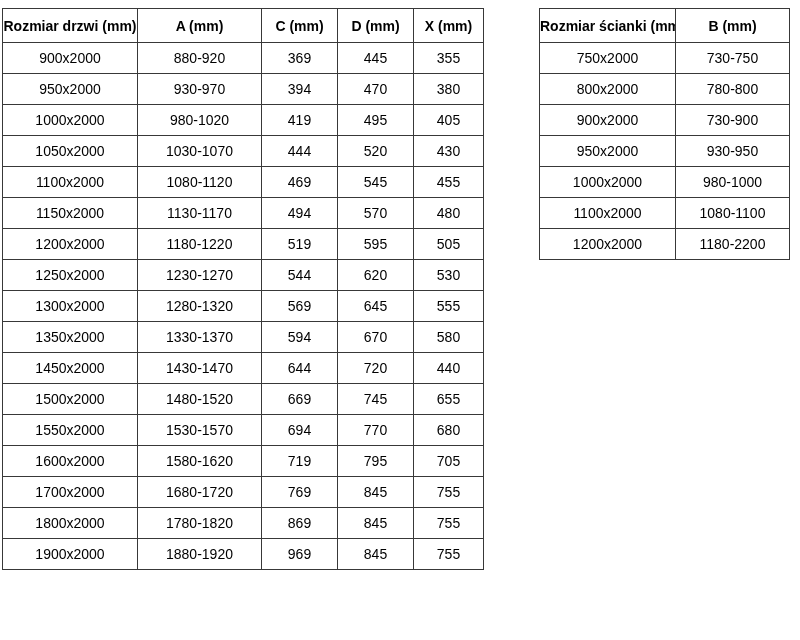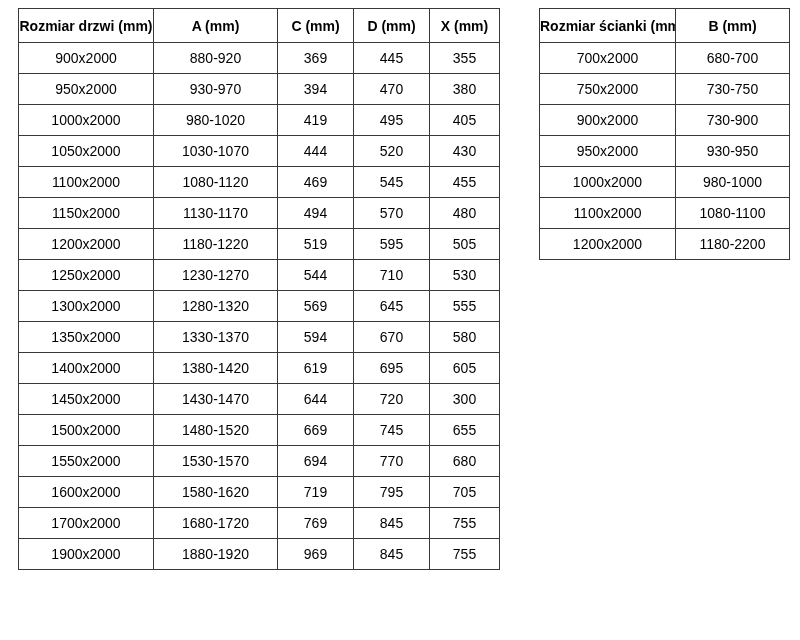--- a/index.html
+++ b/index.html
@@ -31,21 +31,21 @@
     white-space: nowrap;
   }
   th {
     font-weight: bold;
     height: 33px;
   }
   td {
     font-weight: normal;
   }
   #doors-table {
-    left: 18px;
+    left: 2px;
     top: 8px;
     width: 481px;
   }
   #doors-table td { height: 30px; }
   #walls-table {
     left: 539px;
     top: 8px;
     width: 250px;
   }
   #walls-table td { height: 30px; }
@@ -117,50 +117,43 @@
         <td>1200x2000</td>
         <td>1180-1220</td>
         <td>519</td>
         <td>595</td>
         <td>505</td>
       </tr>
       <tr>
         <td>1250x2000</td>
         <td>1230-1270</td>
         <td>544</td>
-        <td>710</td>
+        <td>620</td>
         <td>530</td>
       </tr>
       <tr>
         <td>1300x2000</td>
         <td>1280-1320</td>
         <td>569</td>
         <td>645</td>
         <td>555</td>
       </tr>
       <tr>
         <td>1350x2000</td>
         <td>1330-1370</td>
         <td>594</td>
         <td>670</td>
         <td>580</td>
       </tr>
       <tr>
-        <td>1400x2000</td>
-        <td>1380-1420</td>
-        <td>619</td>
-        <td>695</td>
-        <td>605</td>
-      </tr>
-      <tr>
         <td>1450x2000</td>
         <td>1430-1470</td>
         <td>644</td>
         <td>720</td>
-        <td>300</td>
+        <td>440</td>
       </tr>
       <tr>
         <td>1500x2000</td>
         <td>1480-1520</td>
         <td>669</td>
         <td>745</td>
         <td>655</td>
       </tr>
       <tr>
         <td>1550x2000</td>
@@ -173,20 +166,27 @@
         <td>1600x2000</td>
         <td>1580-1620</td>
         <td>719</td>
         <td>795</td>
         <td>705</td>
       </tr>
       <tr>
         <td>1700x2000</td>
         <td>1680-1720</td>
         <td>769</td>
+        <td>845</td>
+        <td>755</td>
+      </tr>
+      <tr>
+        <td>1800x2000</td>
+        <td>1780-1820</td>
+        <td>869</td>
         <td>845</td>
         <td>755</td>
       </tr>
       <tr>
         <td>1900x2000</td>
         <td>1880-1920</td>
         <td>969</td>
         <td>845</td>
         <td>755</td>
       </tr>
@@ -199,26 +199,26 @@
     <col style="width:114px">
   </colgroup>
 <thead>
       <tr>
         <th>Rozmiar ścianki (mm)</th>
         <th>B (mm)</th>
       </tr>
     </thead>
     <tbody>
       <tr>
-        <td>700x2000</td>
-        <td>680-700</td>
-      </tr>
-      <tr>
         <td>750x2000</td>
         <td>730-750</td>
+      </tr>
+      <tr>
+        <td>800x2000</td>
+        <td>780-800</td>
       </tr>
       <tr>
         <td>900x2000</td>
         <td>730-900</td>
       </tr>
       <tr>
         <td>950x2000</td>
         <td>930-950</td>
       </tr>
       <tr>

